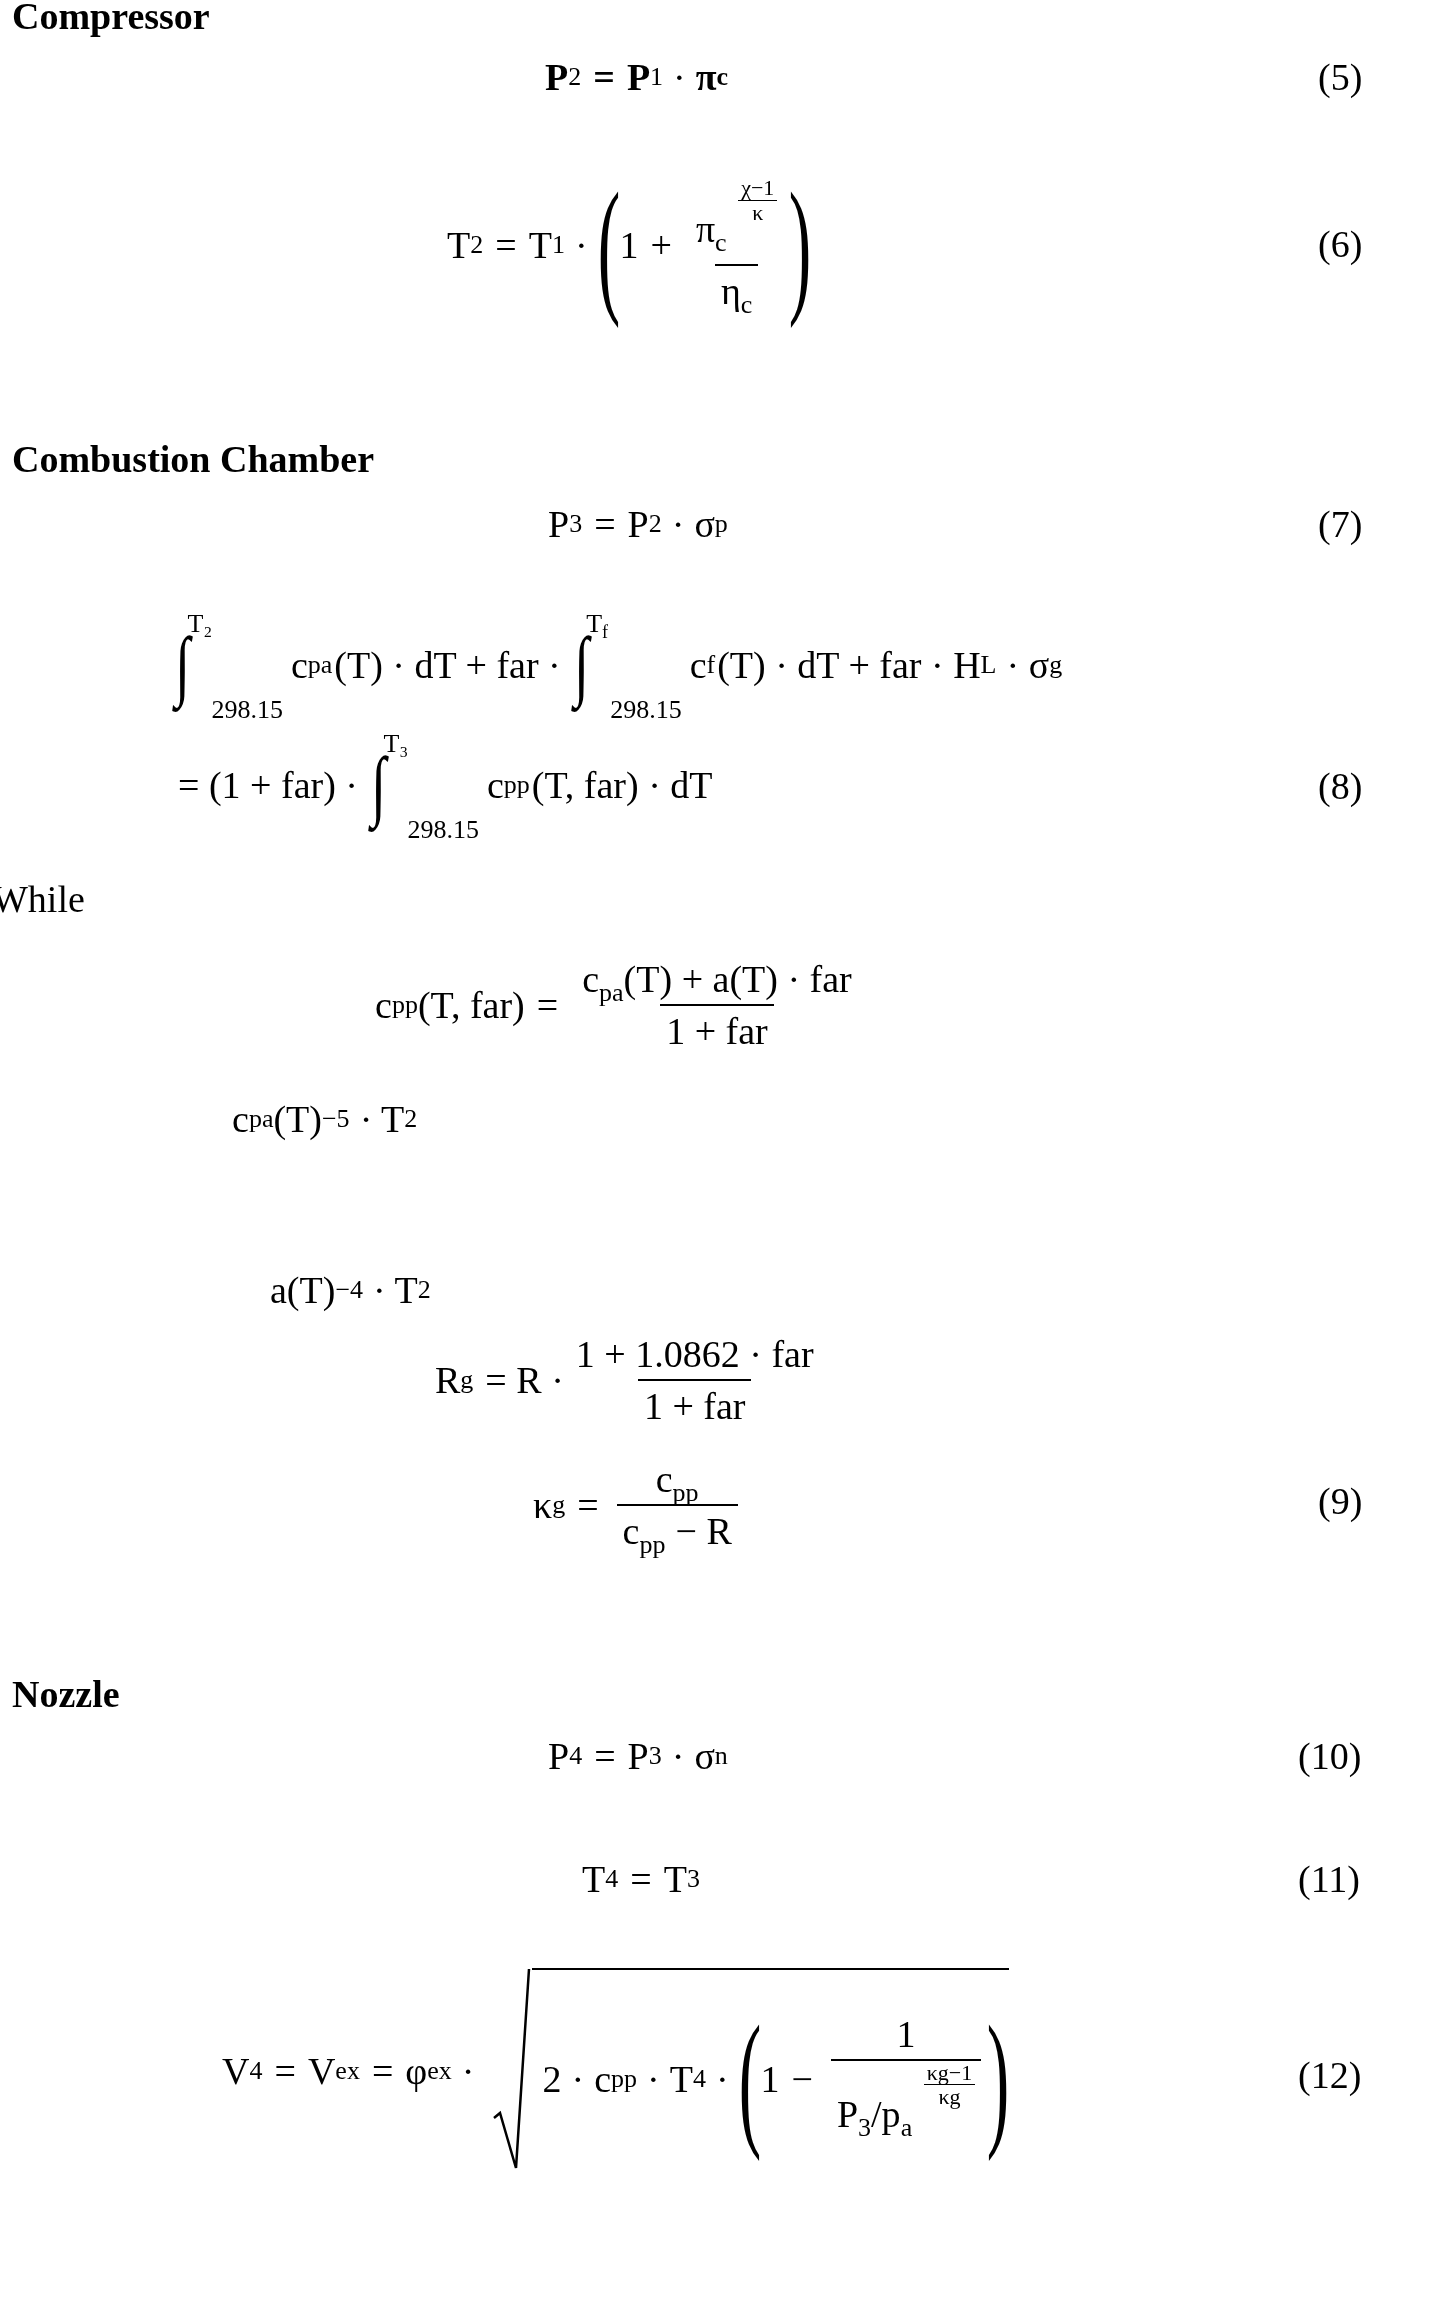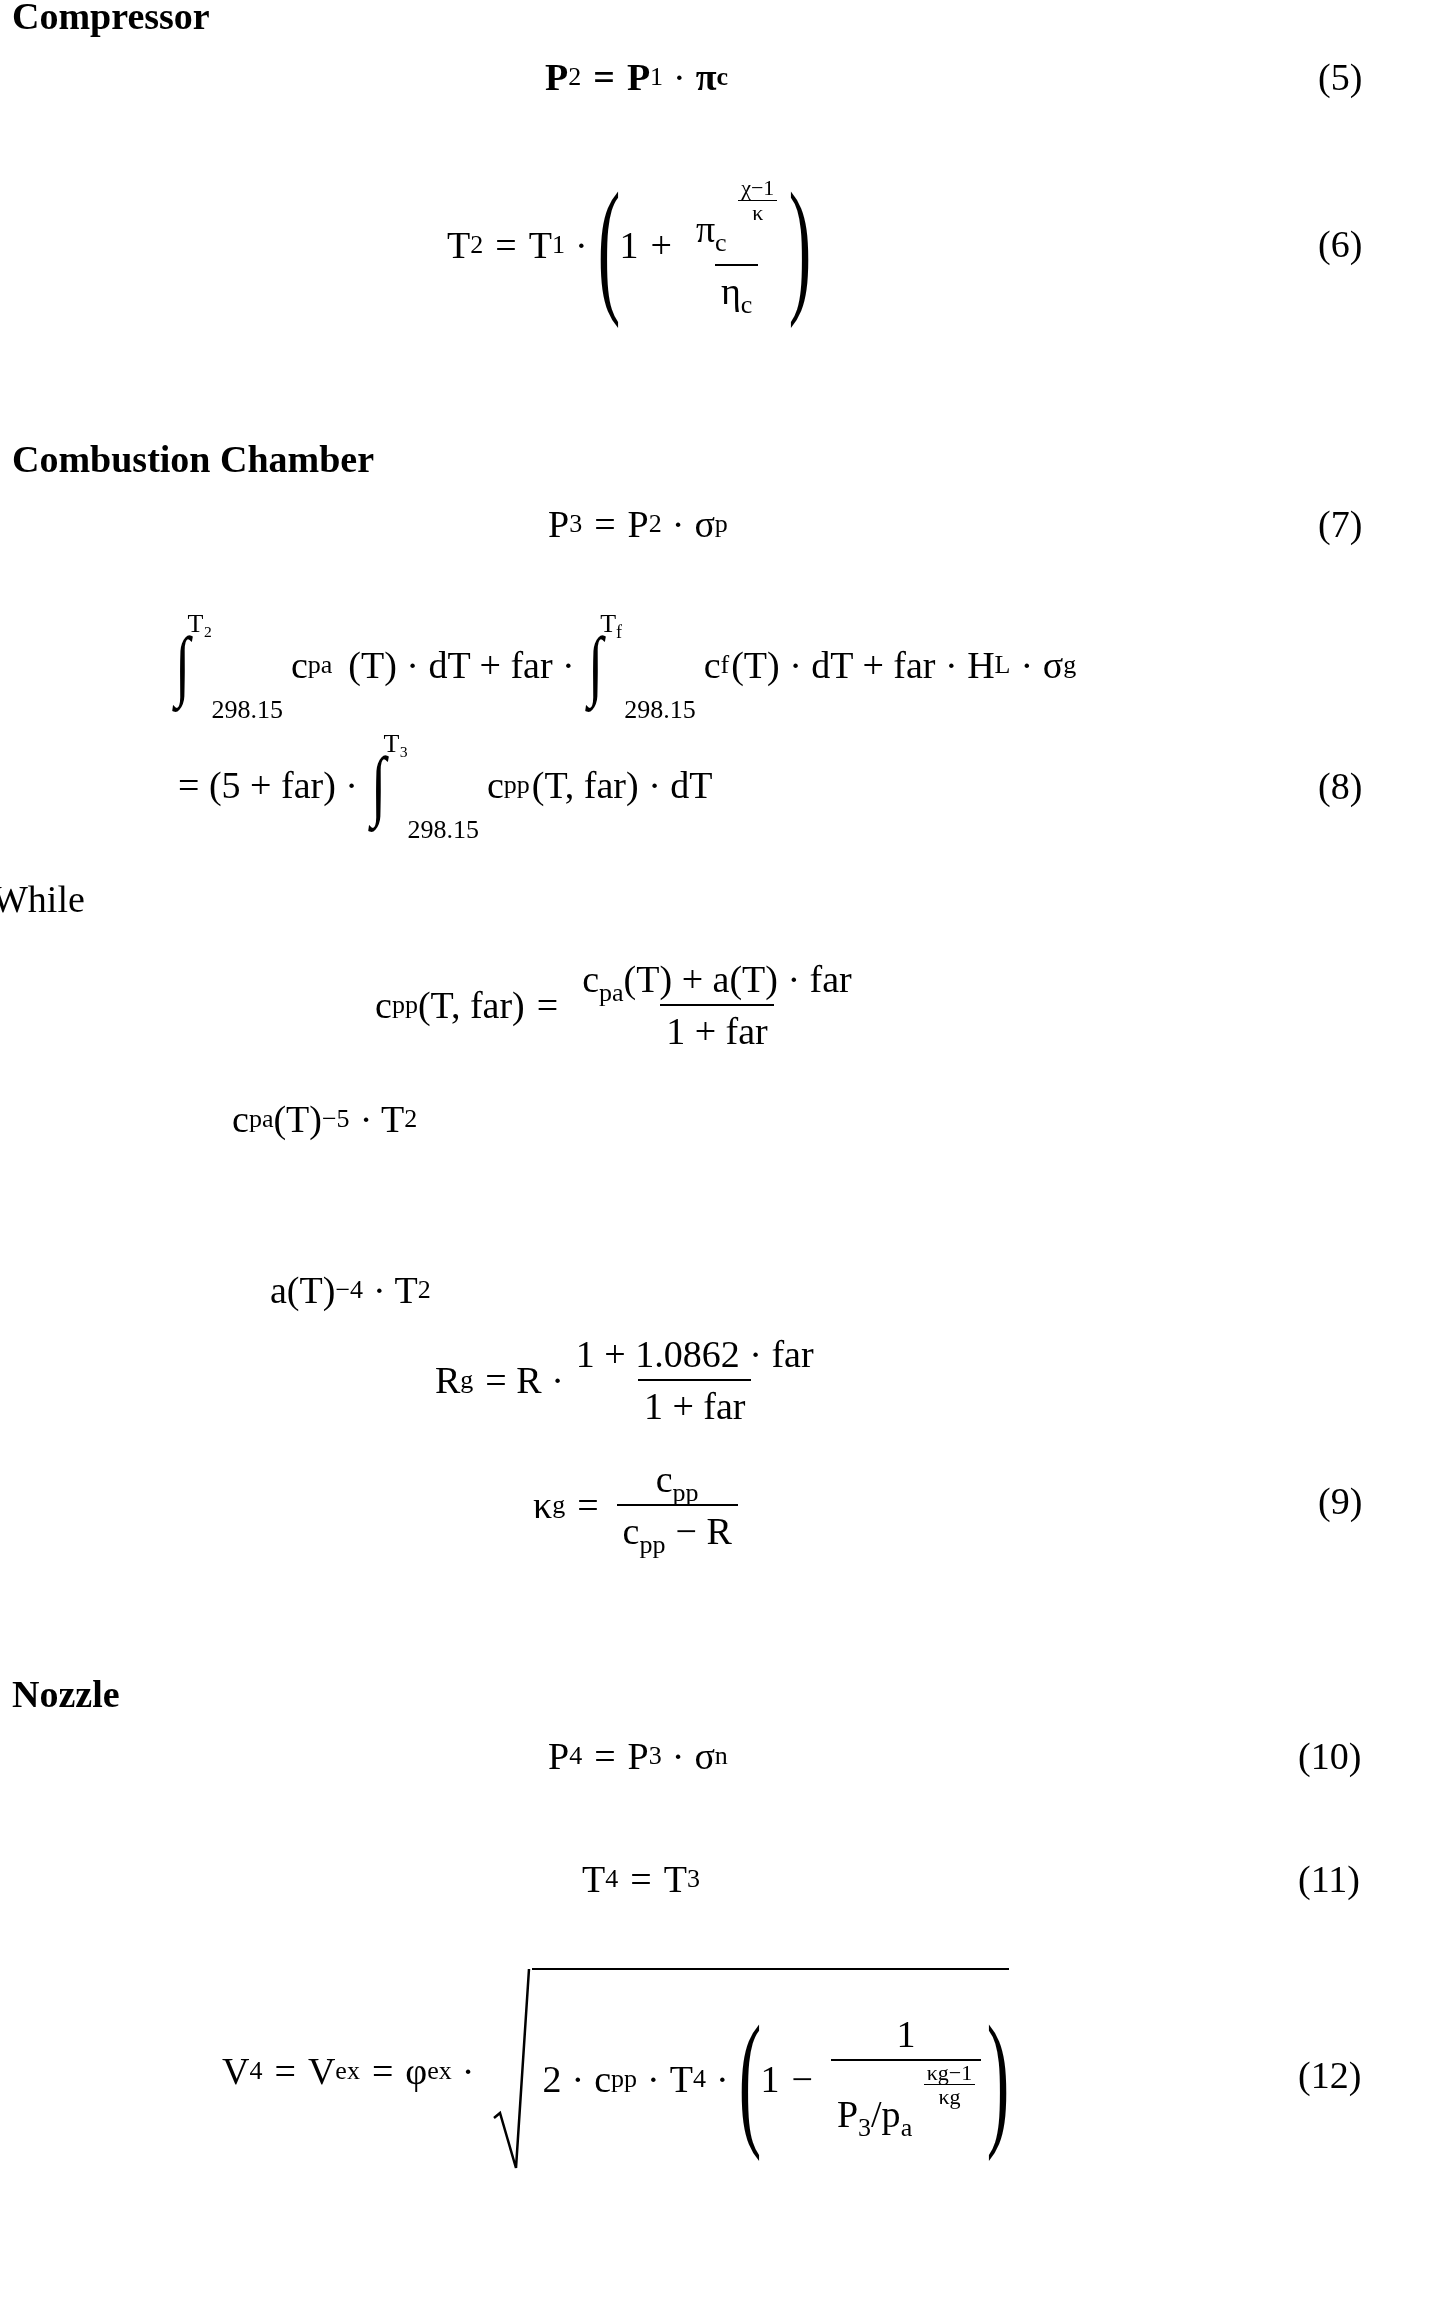--- a/index.html
+++ b/index.html
@@ -92,38 +92,38 @@
 <div class="eq" style="left:172px; top:610px; height:110px;">
   <span class="intg">
     <span class="sym">∫</span>
     <span class="lims">
         <span class="up">T₂</span>
         <span class="lo">298.15</span>
       </span>
   </span>
   <span>c</span>
     <sub>pa</sub>
-  <span style="margin-left:16px; margin-right:10px;">(T) · dT + far ·</span>
+  <span style="margin-left:2px; margin-right:10px;">(T) · dT + far ·</span>
   <span class="intg">
     <span class="sym">∫</span>
     <span class="lims">
         <span class="up"><span>T</span><sub style="font-size:18px">f</sub></span>
         <span class="lo">298.15</span>
       </span>
   </span>
   <span>c</span>
     <sub>f</sub>
   <span style="margin-left:2px;">(T) · dT + far · H</span>
     <sub>L</sub>
   <span style="margin-left:10px;">· σ</span>
     <sub>g</sub>
 </div>
 
 <div class="eq" style="left:178px; top:730px; height:110px;">
-  <span style="margin-right:10px;">=  (5 + far) ·</span>
+  <span style="margin-right:10px;">=  (1 + far) ·</span>
   <span class="intg">
     <span class="sym">∫</span>
     <span class="lims">
         <span class="up">T₃</span>
         <span class="lo">298.15</span>
       </span>
   </span>
   <span>c</span>
     <sub>pp</sub>
   <span style="margin-left:2px;text-align:center;">(T, far) · dT</span>

